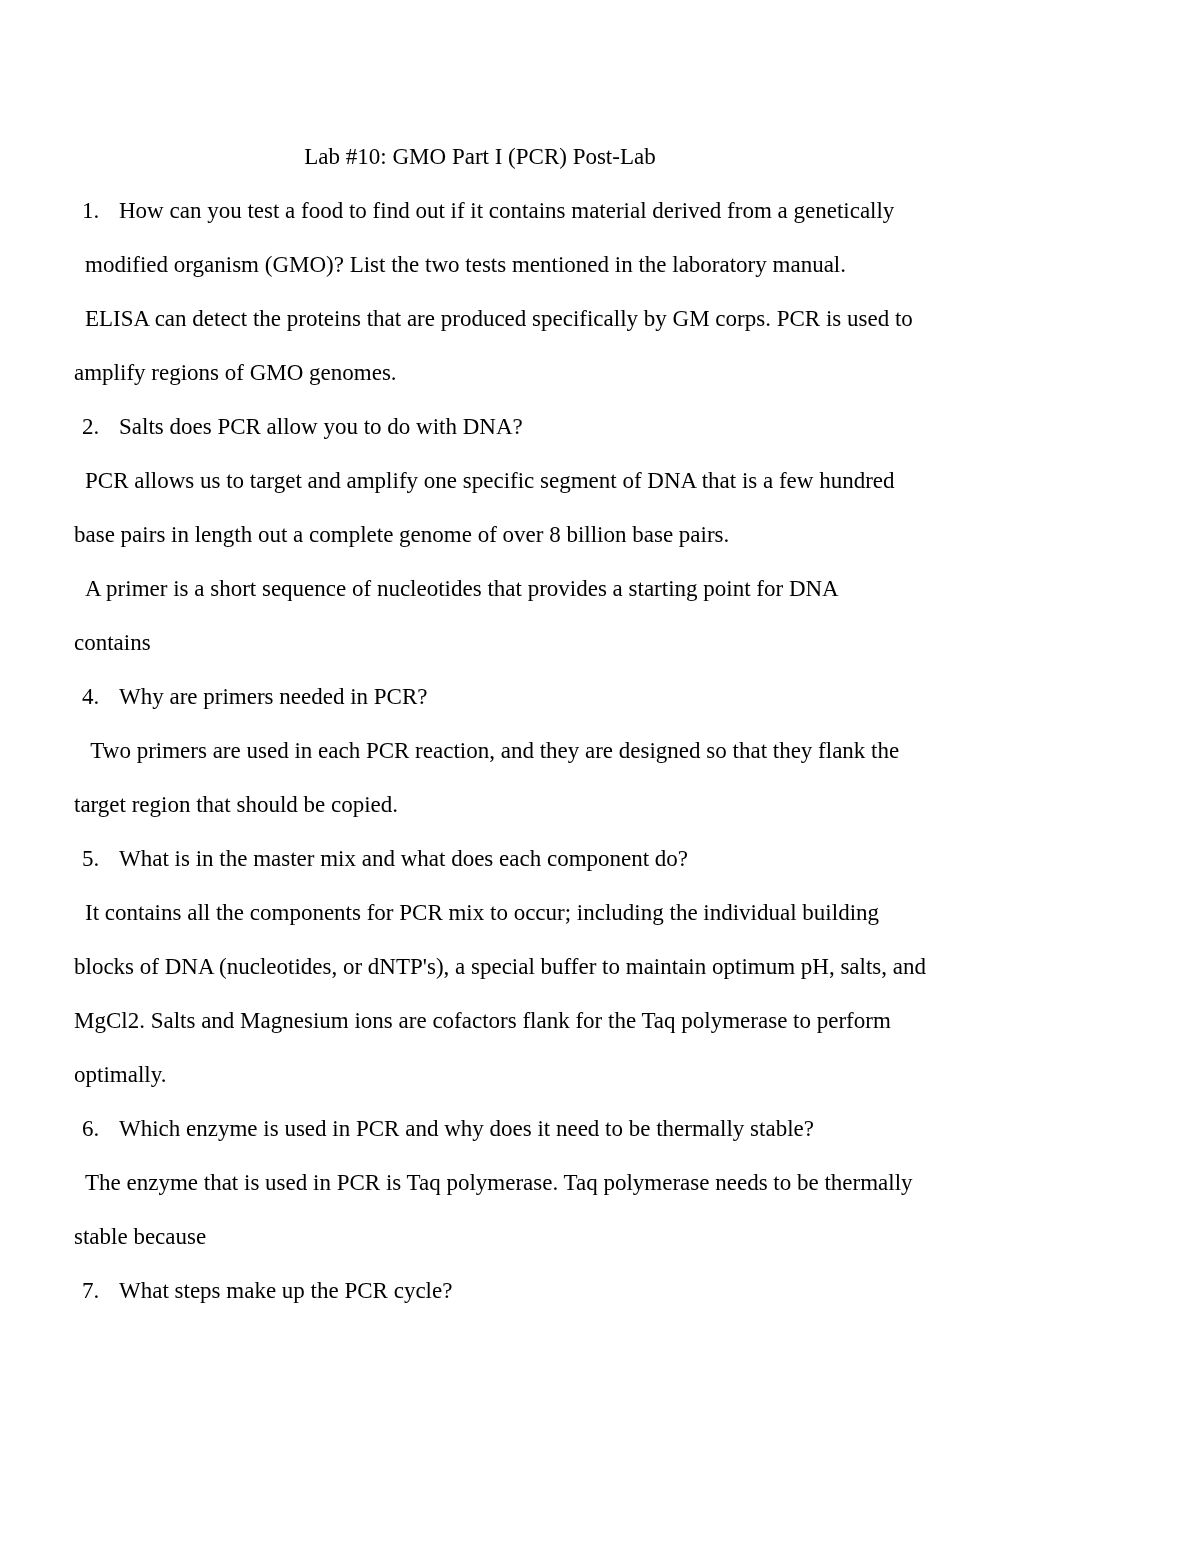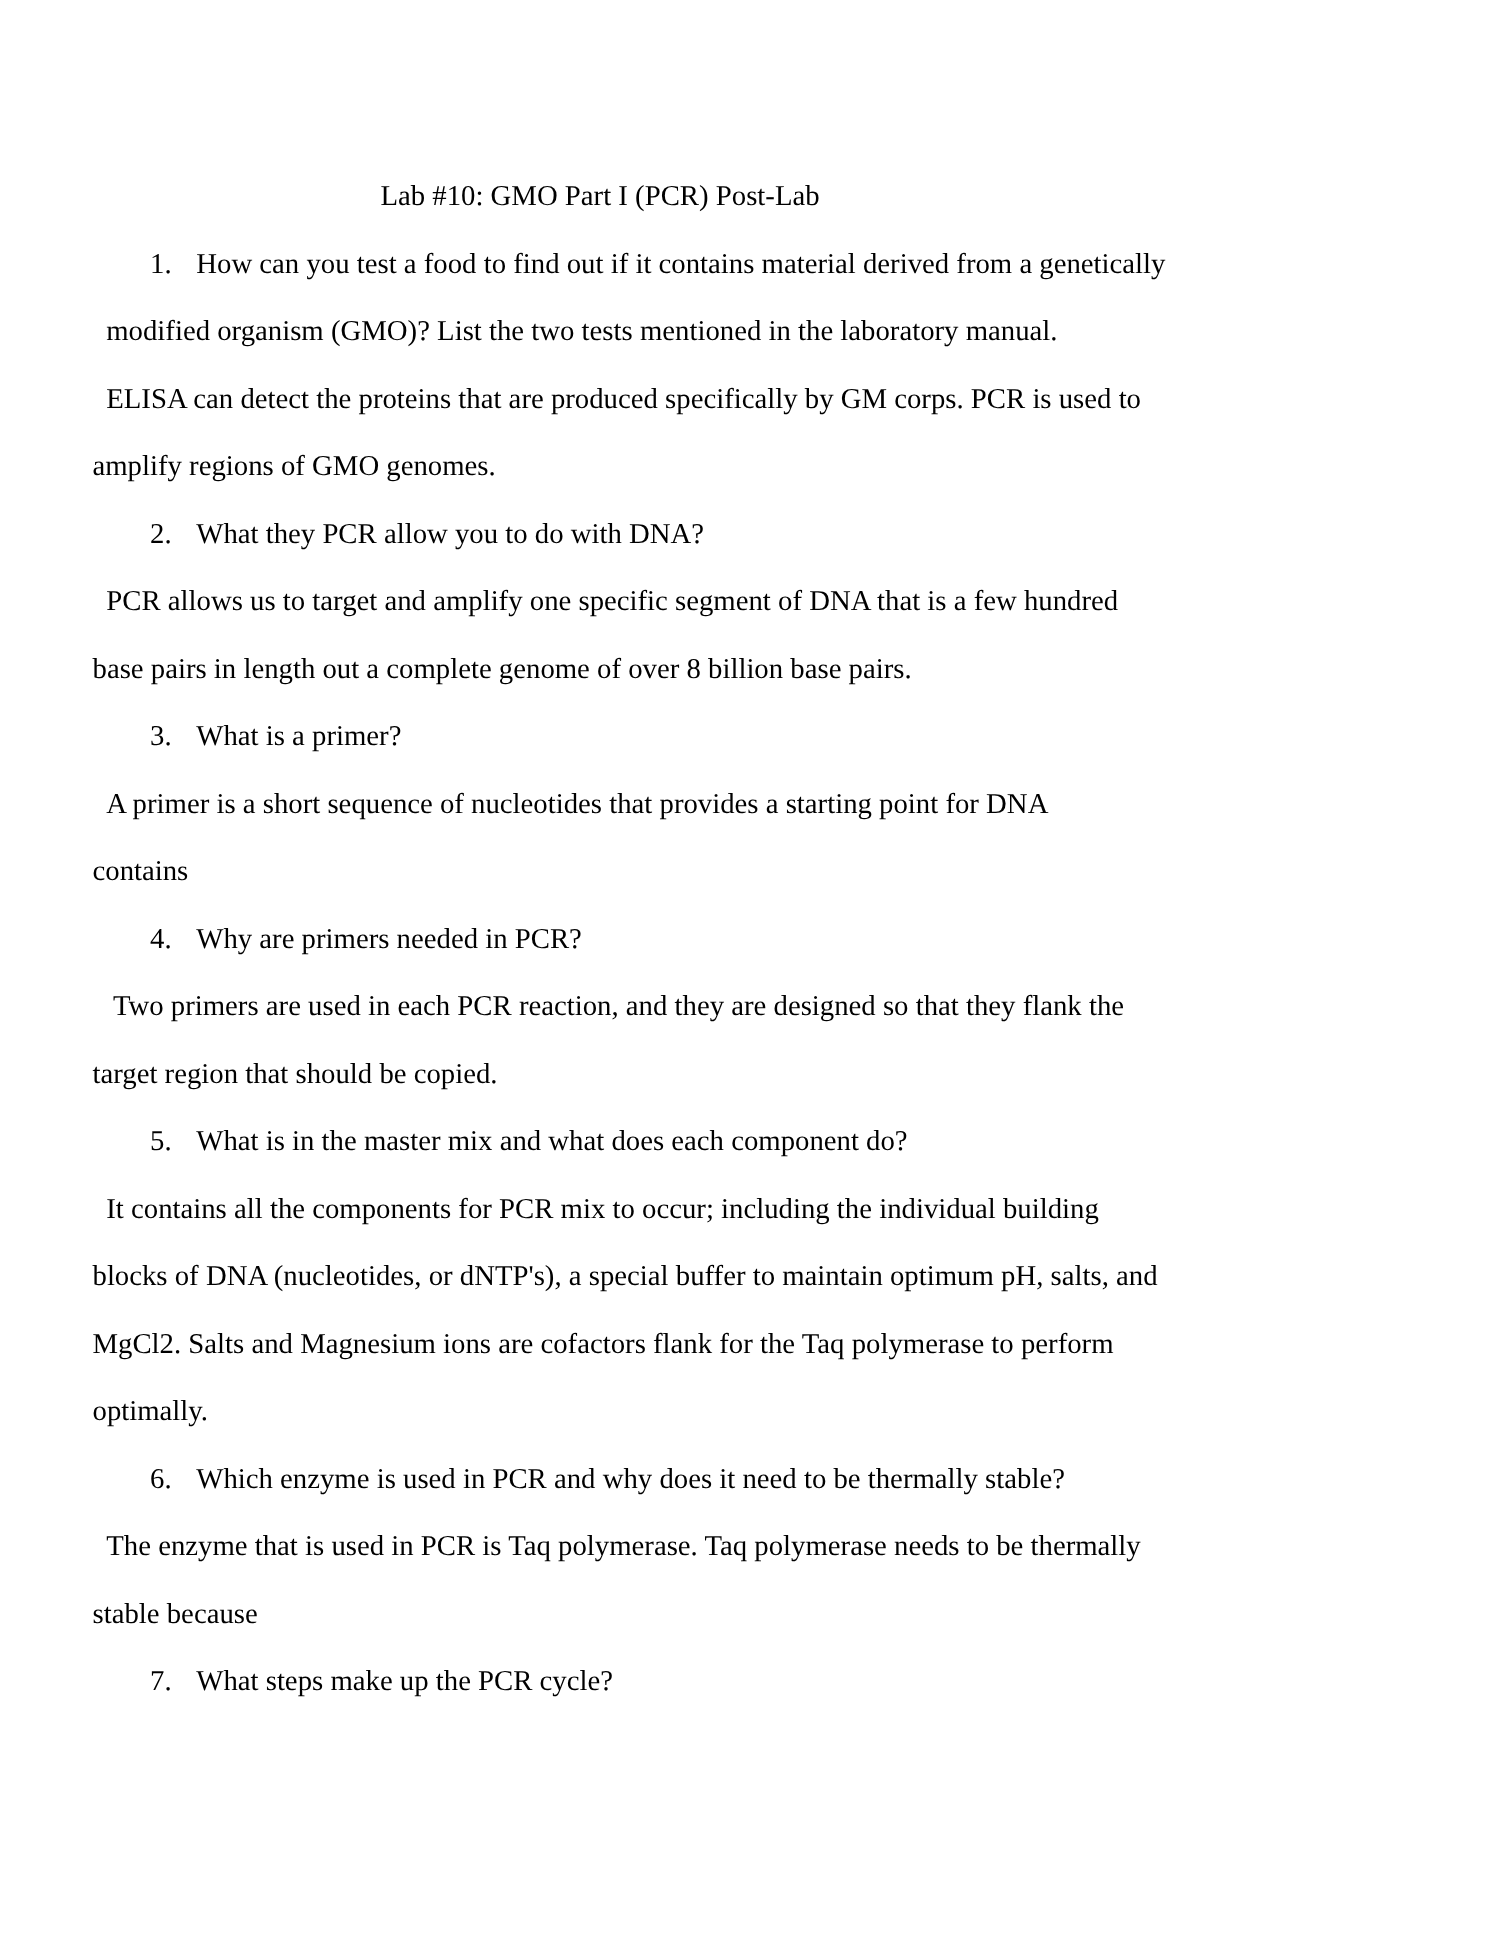--- a/index.html
+++ b/index.html
@@ -14,43 +14,42 @@
   }
   .doc { padding-top: 130px; }
   .line {
     height: 54px;
     line-height: 54px;
     font-size: 23px;
     white-space: pre;
     padding-left: 143px;
   }
   .center { padding-left: 0; text-align: center; }
-  .qline { padding-left: 120px; }
+  .qline { padding-left: 82px; }
   .qnum { display: inline-block; width: 37px; }
   .indent { padding-left: 85px; }
   .flush { padding-left: 74px; }
 </style>
 </head>
 <body>
 
 <div class="page">
   <div class="doc">
 
     <div class="line center">Lab #10: GMO Part I (PCR) Post-Lab</div>
 
     <div class="line qline"><span class="qnum">1.</span><span>How can you test a food to find out if it contains material derived from a genetically</span></div>
     <div class="line indent">modified organism (GMO)? List the two tests mentioned in the laboratory manual.</div>
     <div class="line indent">ELISA can detect the proteins that are produced specifically by GM corps. PCR is used to</div>
     <div class="line flush">amplify regions of GMO genomes.</div>
 
-    <div class="line qline"><span class="qnum">2.</span><span>What they PCR allow you to do with DNA?</span></div>
+    <div class="line qline"><span class="qnum">2.</span><span>Salts does PCR allow you to do with DNA?</span></div>
     <div class="line indent">PCR allows us to target and amplify one specific segment of DNA that is a few hundred</div>
     <div class="line flush">base pairs in length out a complete genome of over 8 billion base pairs.</div>
 
-    <div class="line qline"><span class="qnum">3.</span><span>What is a primer?</span></div>
     <div class="line indent">A primer is a short sequence of nucleotides that provides a starting point for DNA</div>
     <div class="line flush">contains</div>
 
     <div class="line qline"><span class="qnum">4.</span><span>Why are primers needed in PCR?</span></div>
     <div class="line indent"> Two primers are used in each PCR reaction, and they are designed so that they flank the</div>
     <div class="line flush">target region that should be copied.</div>
 
     <div class="line qline"><span class="qnum">5.</span><span>What is in the master mix and what does each component do?</span></div>
     <div class="line indent">It contains all the components for PCR mix to occur; including the individual building</div>
     <div class="line flush">blocks of DNA (nucleotides, or dNTP's), a special buffer to maintain optimum pH, salts, and</div>

